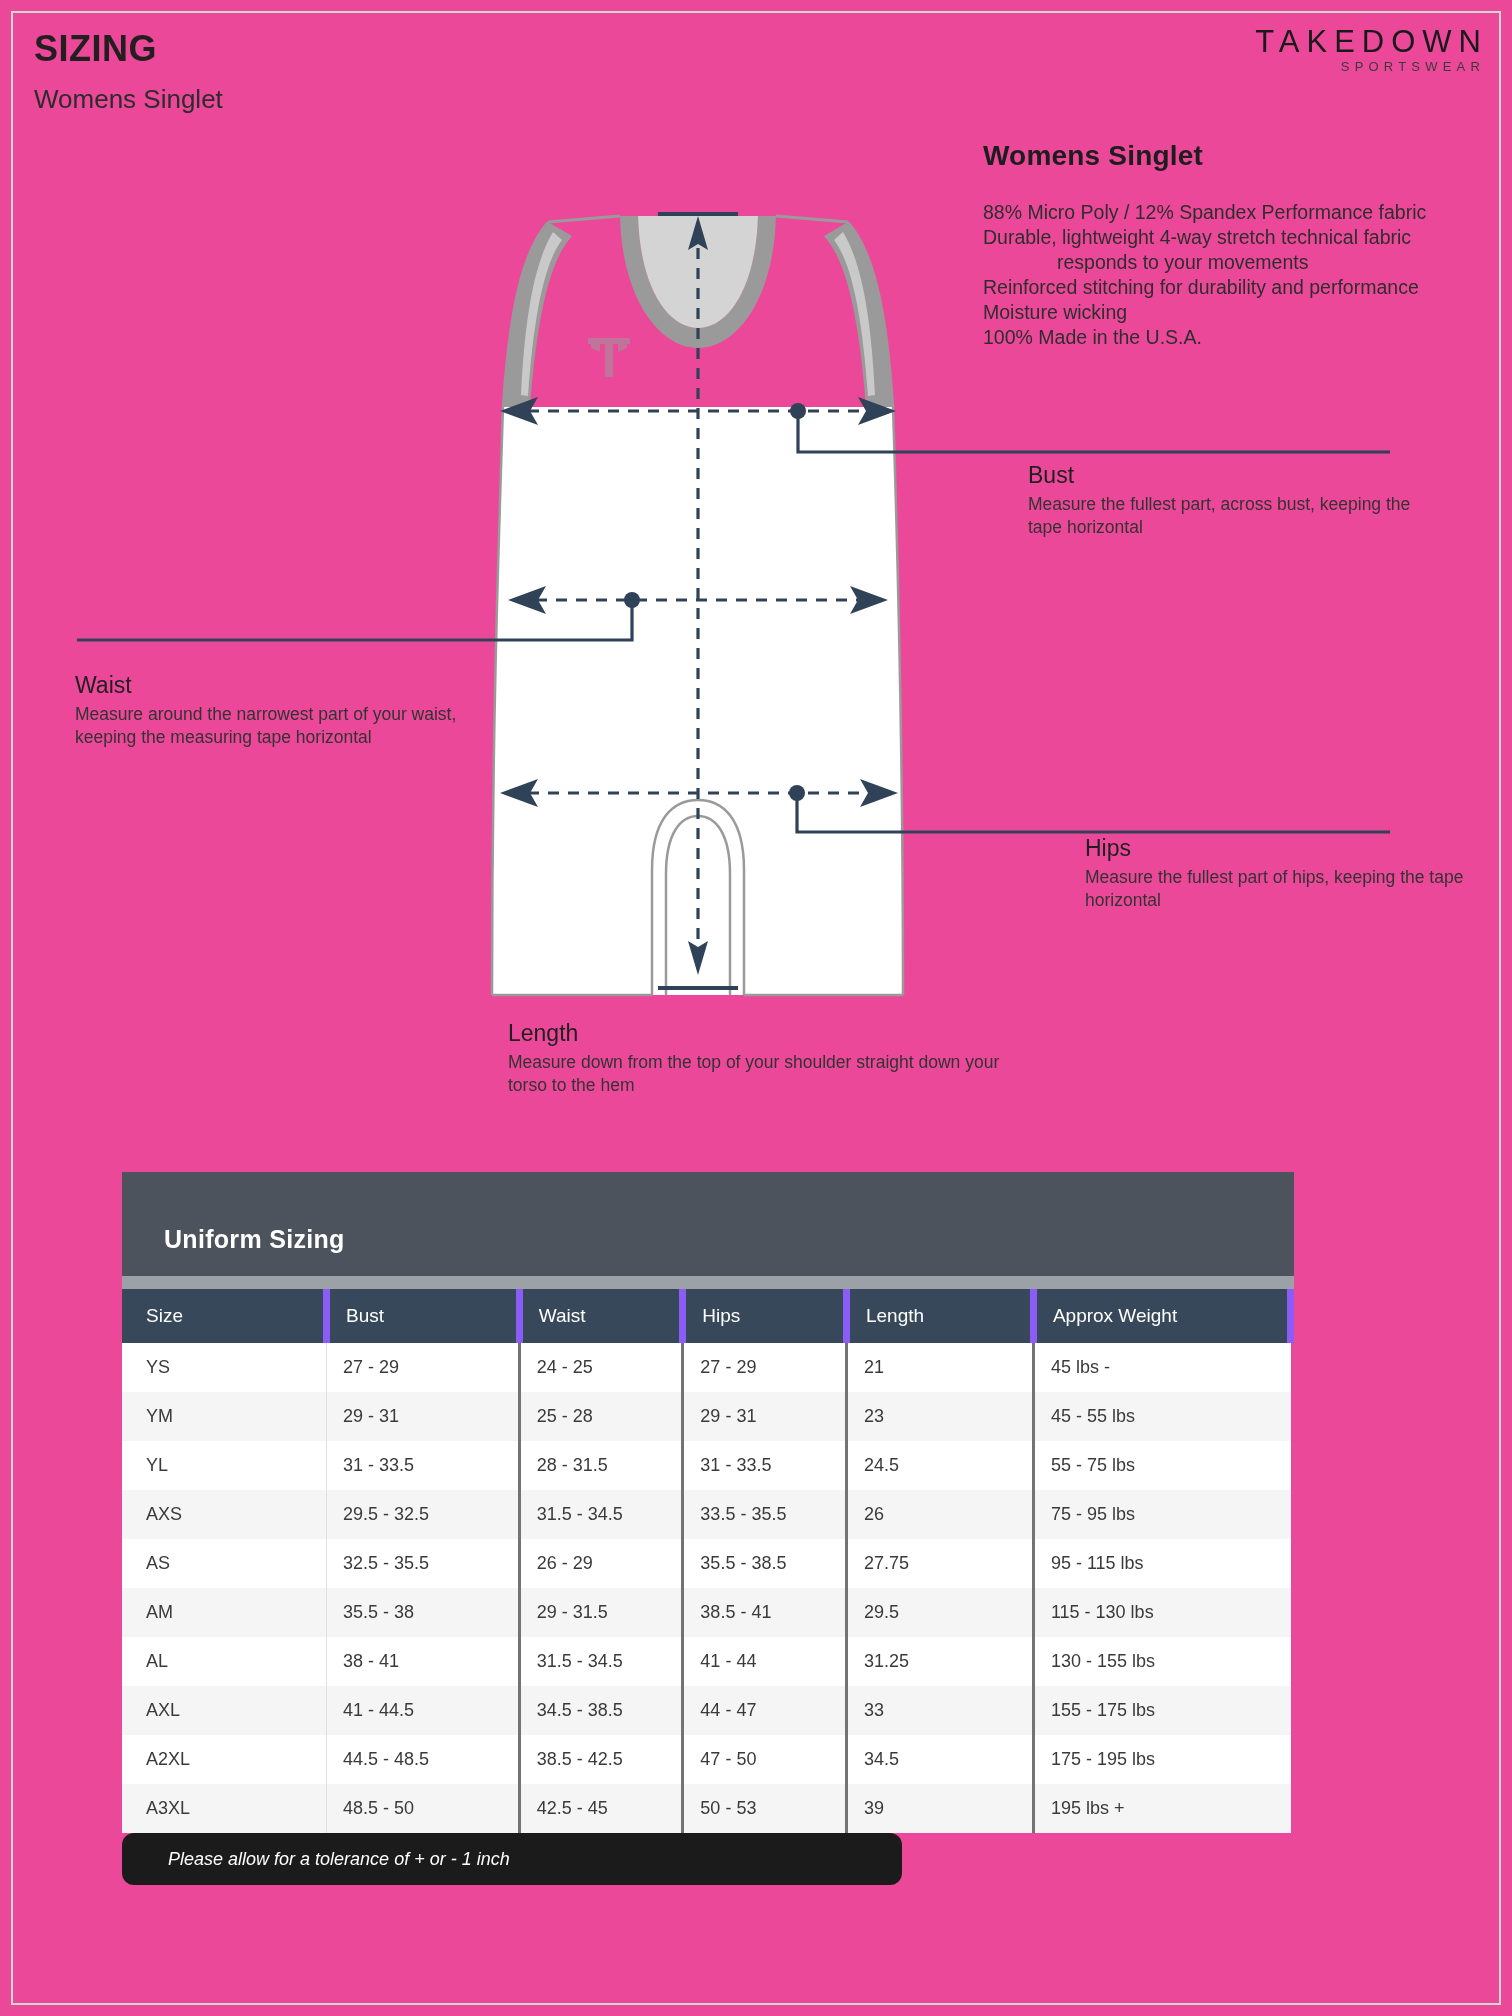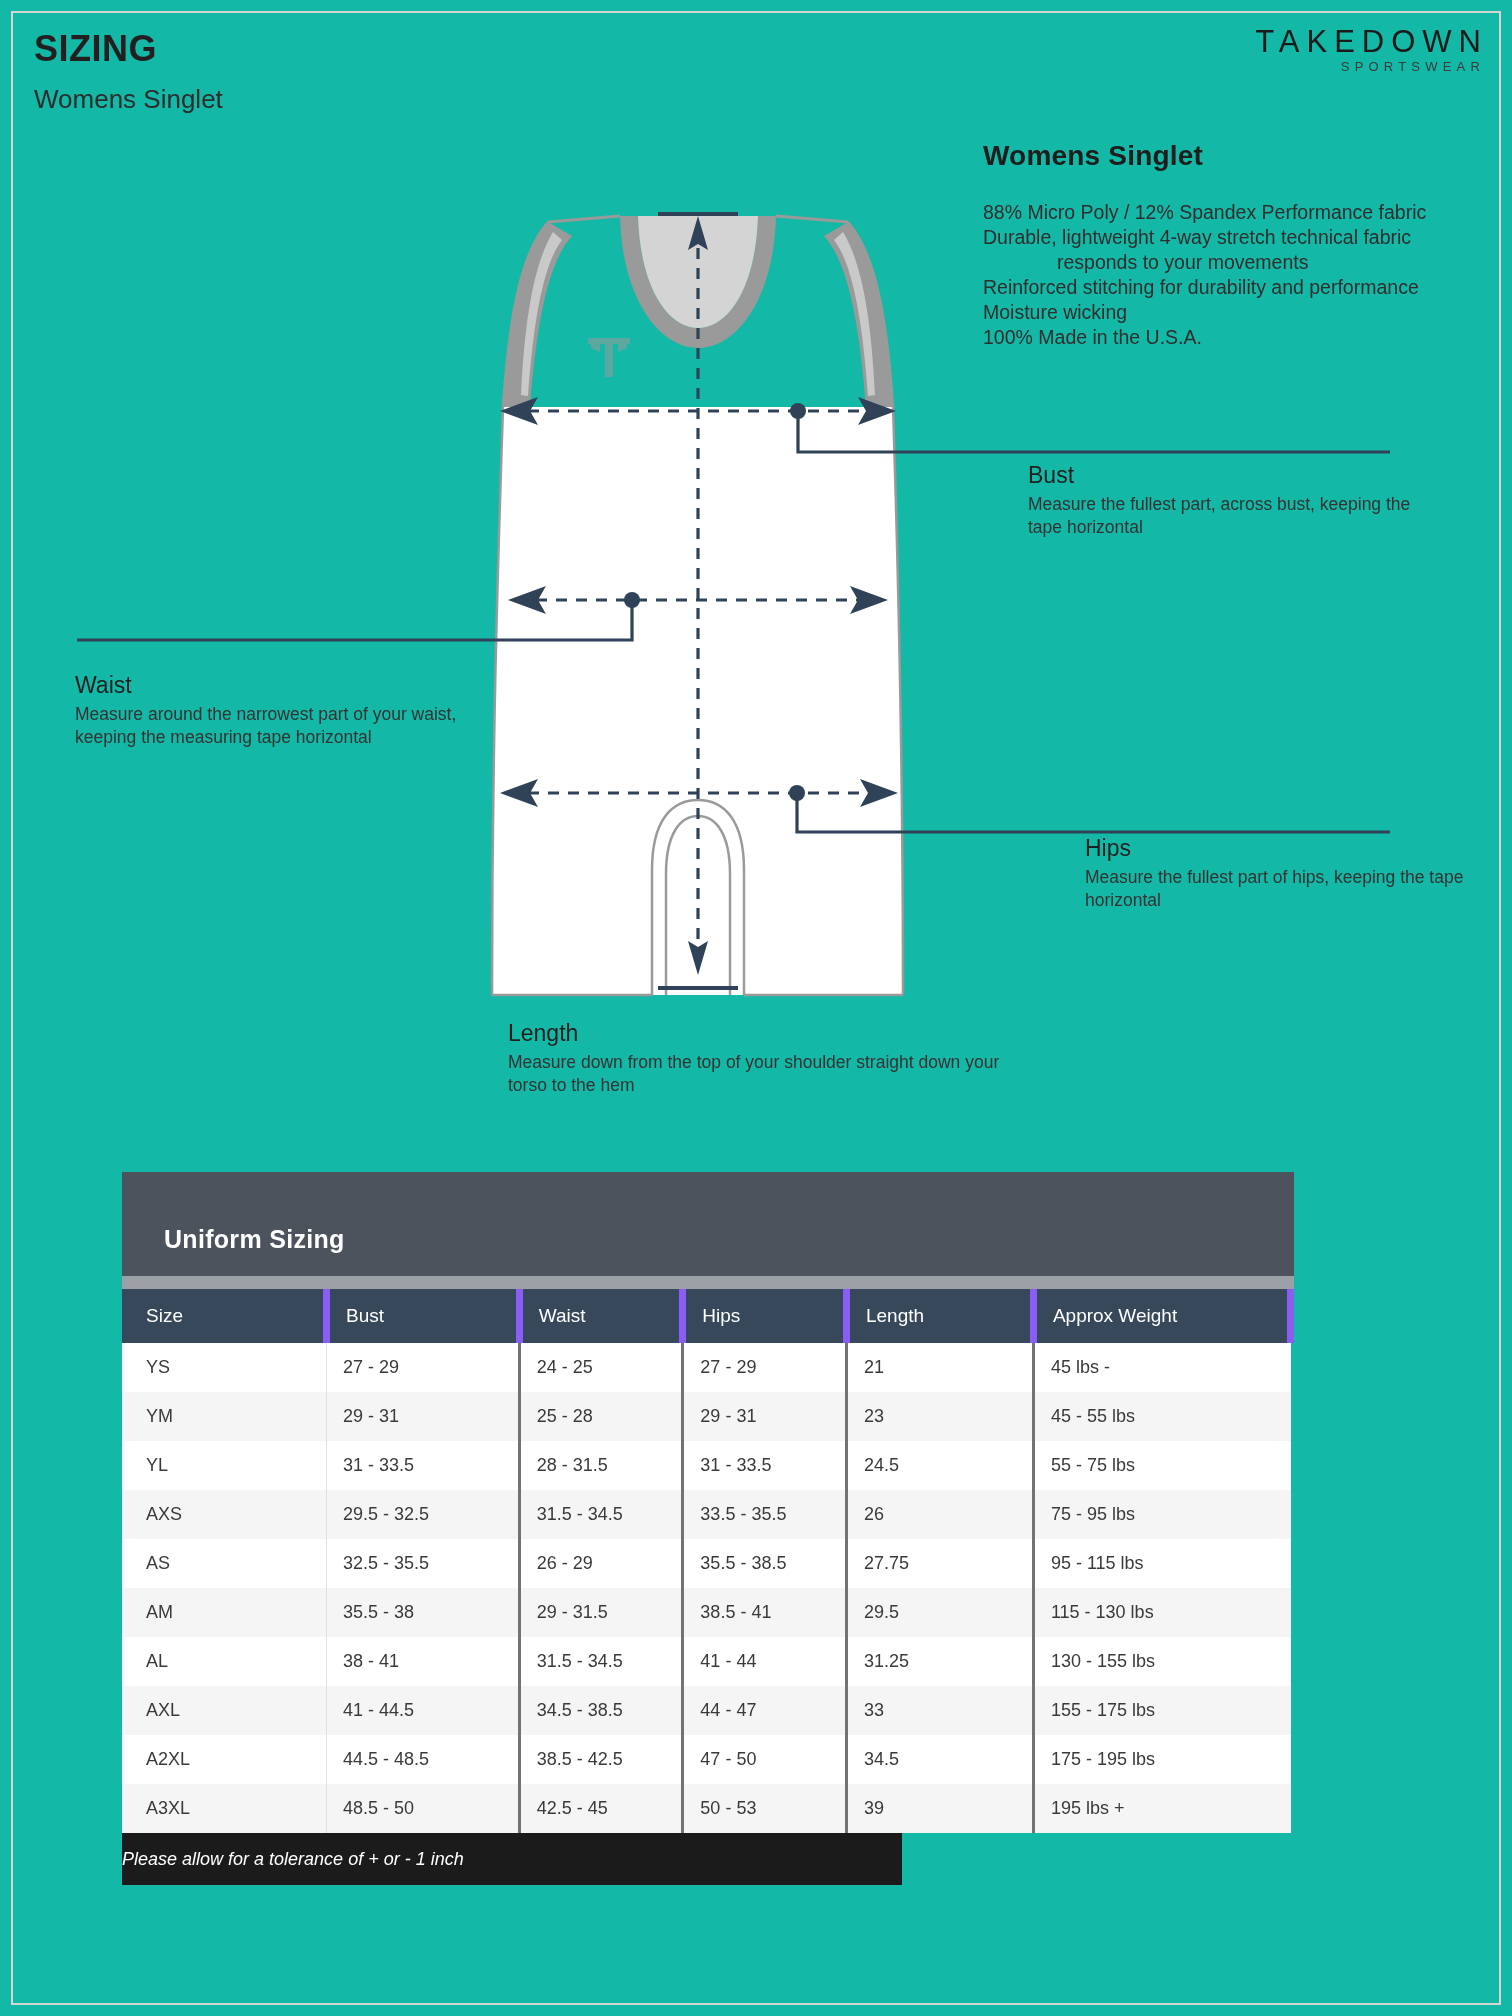--- a/index.html
+++ b/index.html
@@ -5,21 +5,21 @@
   * { box-sizing: border-box; margin: 0; padding: 0; }
   html, body {
     width: 1512px; height: 2016px;
     background: #ffffff;
     font-family: "Liberation Sans", sans-serif;
     -webkit-font-smoothing: antialiased;
   }
   .page {
     position: relative;
     width: 1512px; height: 2016px;
-    background: #14b8a6;
+    background: #ec4899;
     overflow: hidden;
   }
   .page-border {
     position: absolute;
     left: 11px; top: 11px;
     width: 1490px; height: 1994px;
     border: 2px solid #d6d6d6;
     pointer-events: none;
   }
 
@@ -119,21 +119,23 @@
   .col-size   { width: 17.5%; }
   .col-bust   { width: 16.5%; }
   .col-waist  { width: 14.0%; }
   .col-hips   { width: 14.0%; }
   .col-length { width: 16.0%; }
   .col-weight { width: 22.0%; }
 
   .tbl-note {
     background: #1b1b1b; height: 52px;
     display: flex; align-items: center;
+    padding-left: 46px;
     width: 780px;
+    border-radius: 12px;
   }
   .tbl-note span {
     color: #ffffff; font-size: 18px; font-style: italic;
   }
 </style>
 </head>
 <body>
 
 <div class="page">
   <div class="page-border"></div>

